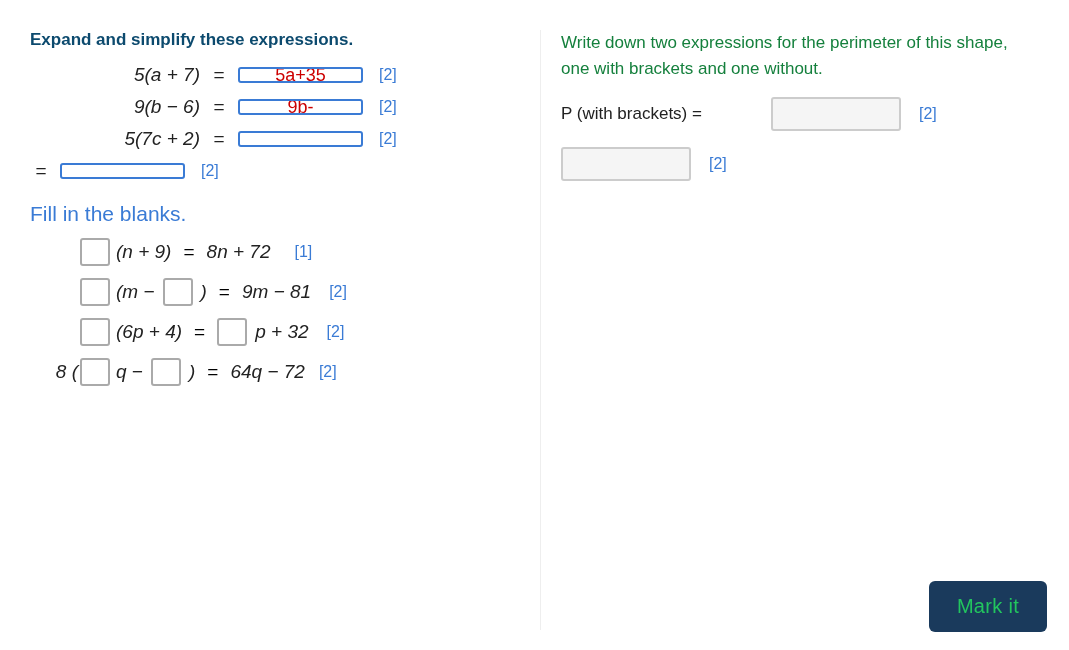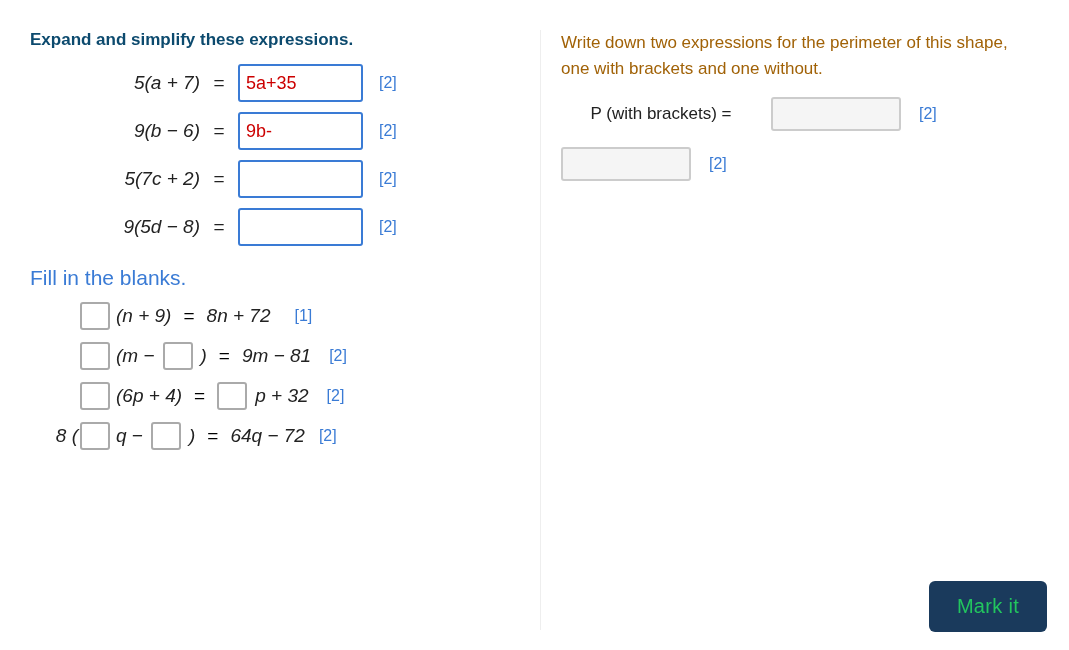--- a/index.html
+++ b/index.html
@@ -54,28 +54,29 @@
     }
 
     .equals-sign {
       width: 22px;
       text-align: center;
       color: #222;
     }
 
     .answer-input {
       width: 125px;
-      height: 38px;
+      height: 16px;
       border: 2px solid #3a7bd5;
       border-radius: 3px;
       font-size: 18px;
       padding: 2px 6px;
       color: #c00;
       background: #fff;
       outline: none;
+      text-align: center;
     }
 
     .answer-input.empty {
       color: #222;
     }
 
     .marks-badge {
       color: #3a7bd5;
       font-size: 16px;
       margin-left: 8px;
@@ -108,21 +109,21 @@
       padding: 0;
     }
 
     .math-expr {
       font-style: italic;
       color: #222;
     }
 
     
     .right-title {
-      color: #a16207;
+      color: #15803d;
       font-size: 17px;
       font-weight: 400;
       line-height: 1.5;
       margin-bottom: 16px;
     }
 
     .triangle-container {
       display: flex;
       flex-direction: column;
       align-items: center;
@@ -144,21 +145,21 @@
       display: flex;
       align-items: center;
       margin-bottom: 16px;
       font-size: 17px;
       gap: 10px;
     }
 
     .perimeter-label {
       color: #222;
       min-width: 200px;
-      text-align: center;
+      text-align: left;
     }
 
     .perimeter-input {
       width: 130px;
       height: 34px;
       border: 2px solid #ccc;
       border-radius: 3px;
       font-size: 16px;
       padding: 2px 6px;
       background: #f5f5f5;
@@ -211,23 +212,20 @@
     <div class="expression-row">
       <div class="expr-left">
         <span>5<span class="italic">(7c</span> + 2)</span>
       </div>
       <div class="equals-sign">=</div>
       <input class="answer-input empty" value="" style="">
       <span class="marks-badge">[2]</span>
     </div>
 
     <div class="expression-row">
-      <div class="expr-left">
-        <span>9<span class="italic">(5d</span> − 8)</span>
-      </div>
       <div class="equals-sign">=</div>
       <input class="answer-input empty" value="" style="">
       <span class="marks-badge">[2]</span>
     </div>
 
     <div class="fill-blanks-title">Fill in the blanks.</div>
 
     <div class="blank-row">
       <span style="width:80px; display:flex; align-items:center; justify-content:flex-end; gap:2px;">
         <input class="small-input" value="" style="">

